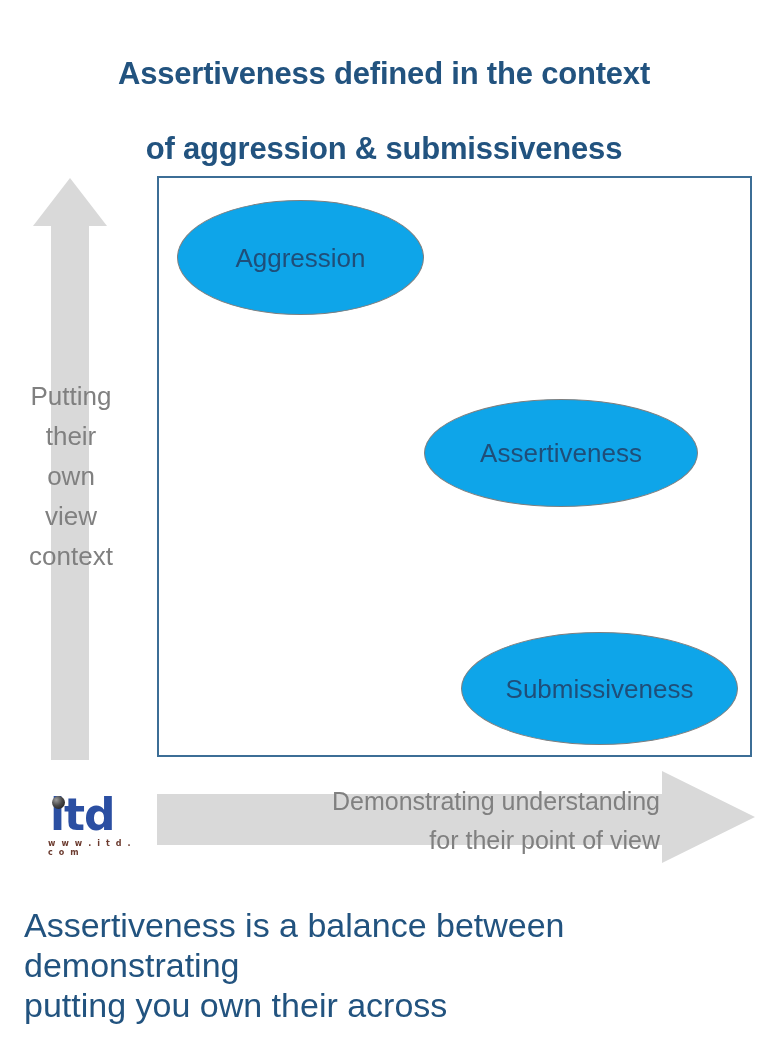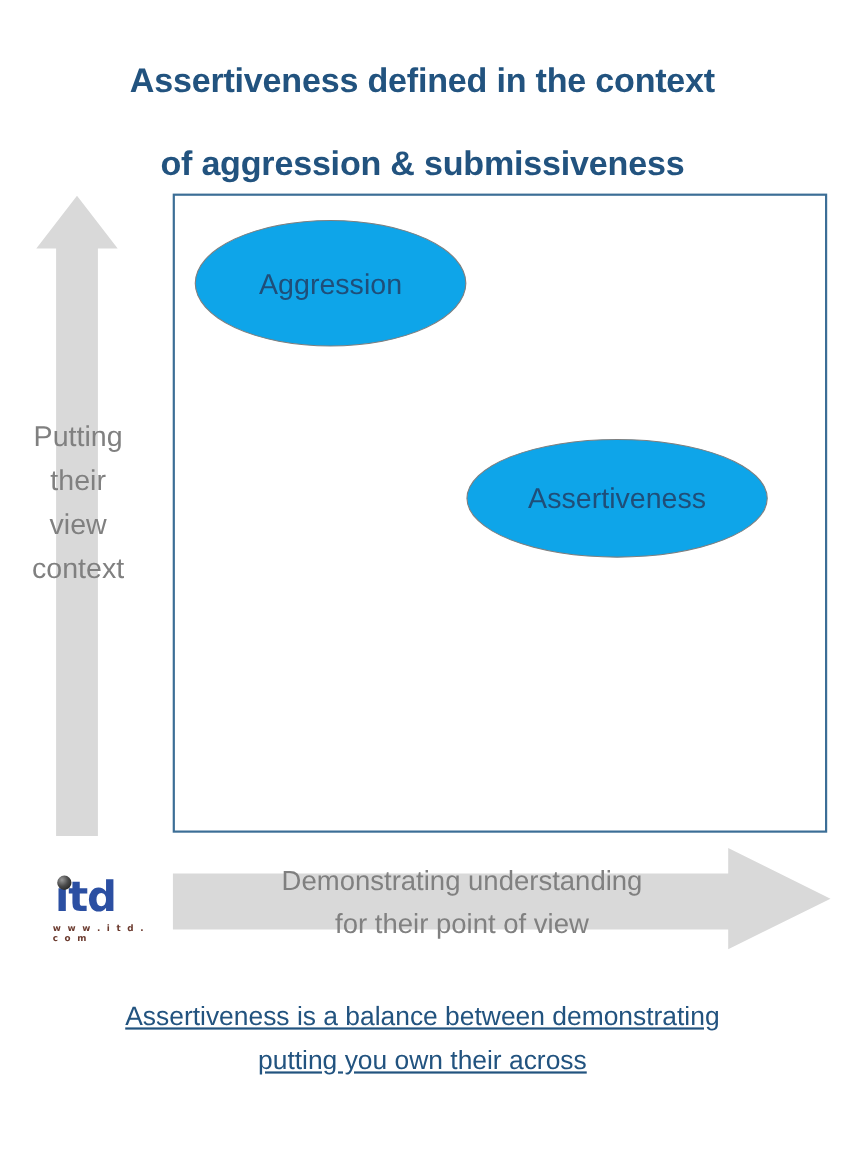--- a/index.html
+++ b/index.html
@@ -114,37 +114,37 @@
   #x-axis-label {
     position: absolute;
     left: 180px;
     top: 782px;
     width: 480px;
     text-align: center;
     color: #808080;
     font-size: 25px;
     line-height: 39px;
   }
-  #x-axis-label .xline { display: block; }
+  #x-axis-label .xline { display: block; text-align: right; }
 
   
   #logo {
     position: absolute;
     left: 44px;
     top: 793px;
     width: 92px;
     height: 62px;
   }
   #logo-wordmark {
     position: absolute;
     left: 6px;
     top: 2px;
     font-family: "DejaVu Sans", sans-serif;
     font-weight: bold;
-    font-size: 38px;
+    font-size: 44px;
     line-height: 40px;
     color: #2B4FA2;
     letter-spacing: -1px;
   }
   #logo-dot {
     position: absolute;
     left: 8px;
     top: 3px;
     width: 13px;
     height: 13px;
@@ -161,25 +161,24 @@
     color: #6B3A2E;
     font-weight: bold;
   }
 
   
   #caption-block {
     position: absolute;
     left: 24px;
     top: 905px;
     width: 720px;
-    text-align: center;
+    text-align: left;
     color: #22537F;
-    font-size: 24px;
+    font-size: 34px;
     line-height: 40px;
-    text-decoration: underline;
   }
   #caption-block .cline { display: block; }
 </style>
 </head>
 <body>
 
 <div id="title-block">
   <span class="tline">Assertiveness defined in the context</span>
   <span class="tline">of aggression &amp; submissiveness</span>
 </div>
@@ -188,31 +187,35 @@
 
   <div id="y-arrow">
     <svg width="76" height="586" viewBox="0 0 76 586" xmlns="http://www.w3.org/2000/svg">
       <polygon points="38,2 75,50 57,50 57,584 19,584 19,50 1,50" fill="#D9D9D9"></polygon>
     </svg>
   </div>
 
   <div id="y-axis-label">
     <span class="yline">Putting</span>
     <span class="yline">their</span>
+    <span class="yline">own</span>
     <span class="yline">view</span>
     <span class="yline">context</span>
   </div>
 
   <div id="plot-frame"></div>
 
   <div class="ellipse" id="ellipse-aggression">
     <span>Aggression</span>
   </div>
   <div class="ellipse" id="ellipse-assertiveness">
     <span>Assertiveness</span>
+  </div>
+  <div class="ellipse" id="ellipse-submissiveness">
+    <span>Submissiveness</span>
   </div>
 
   <div id="x-arrow">
     <svg width="600" height="94" viewBox="0 0 600 94" xmlns="http://www.w3.org/2000/svg">
       <polygon points="0,24 505,24 505,1 598,47 505,93 505,75 0,75" fill="#D9D9D9"></polygon>
     </svg>
   </div>
 
   <div id="x-axis-label">
     <span class="xline">Demonstrating understanding</span>

